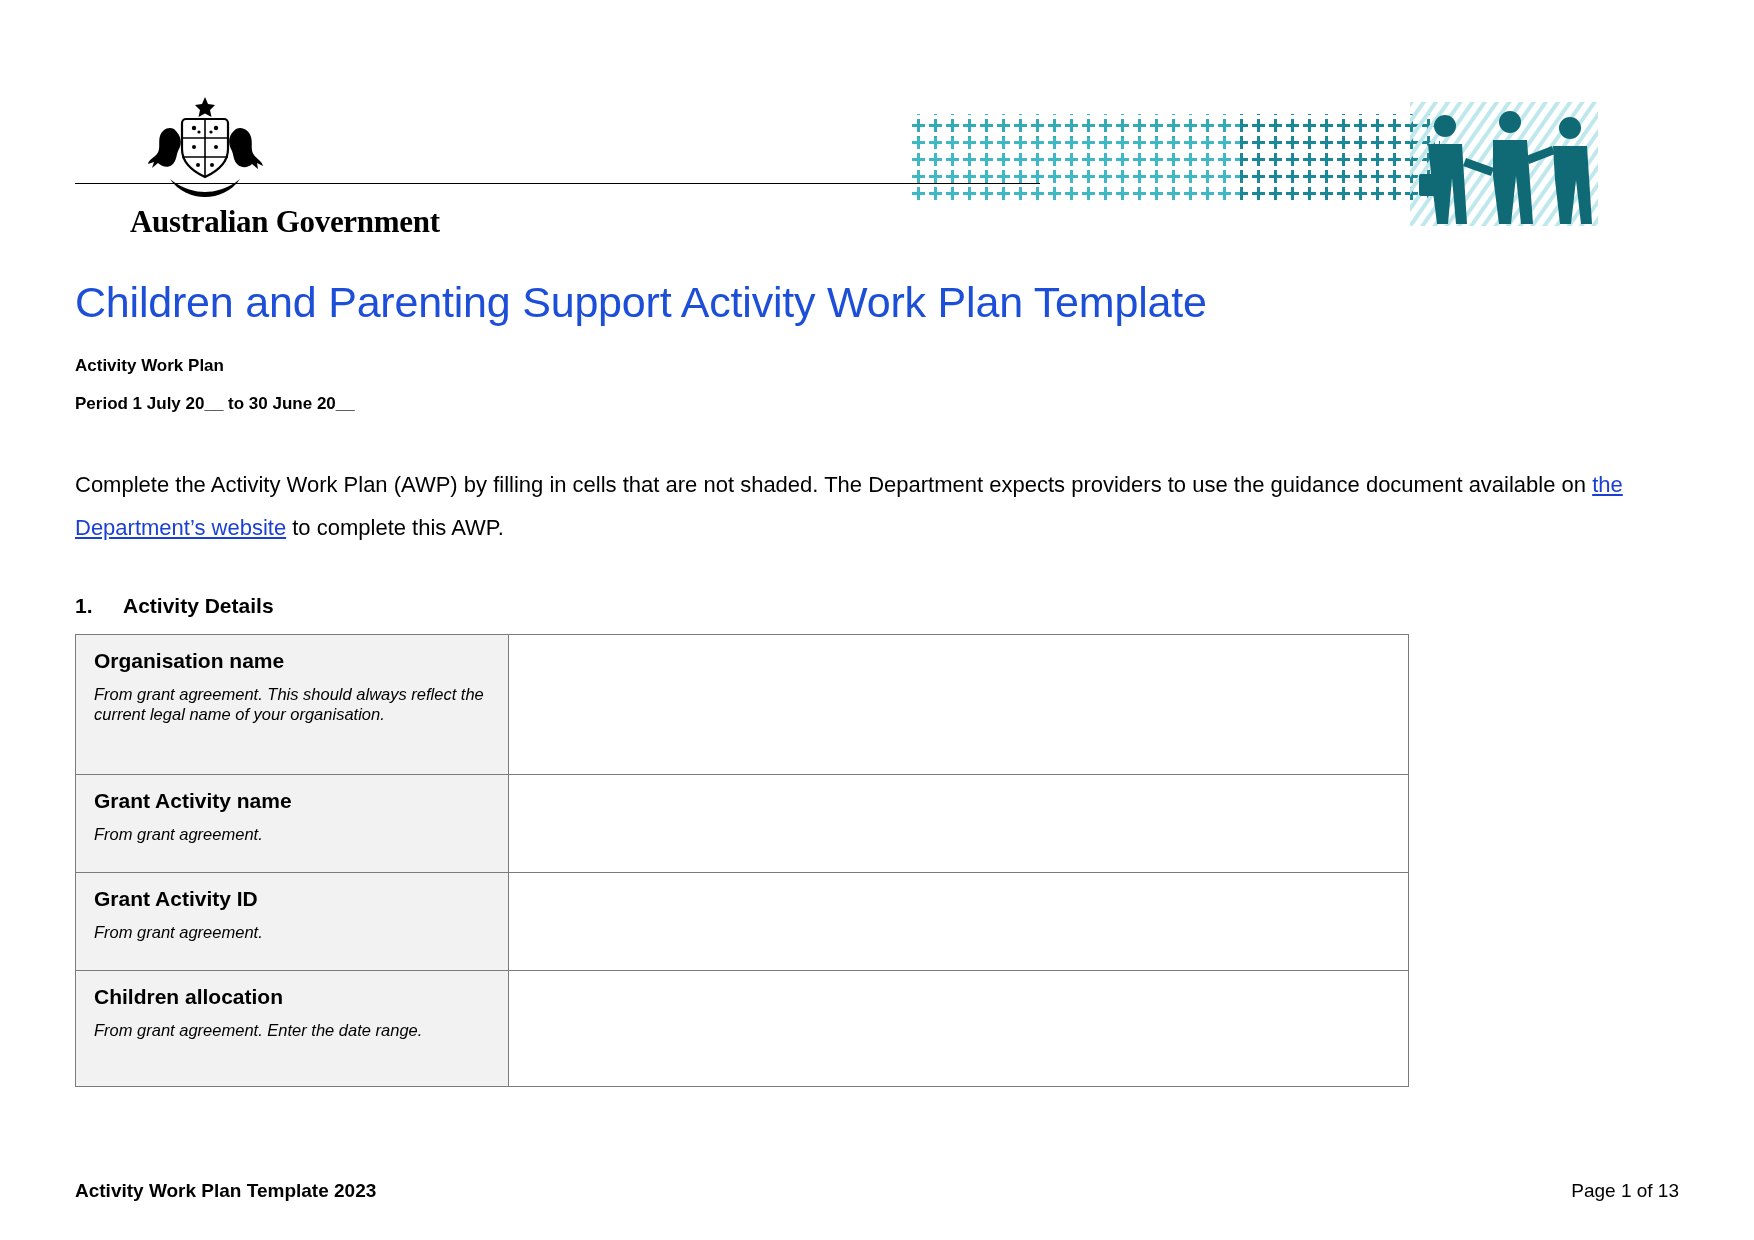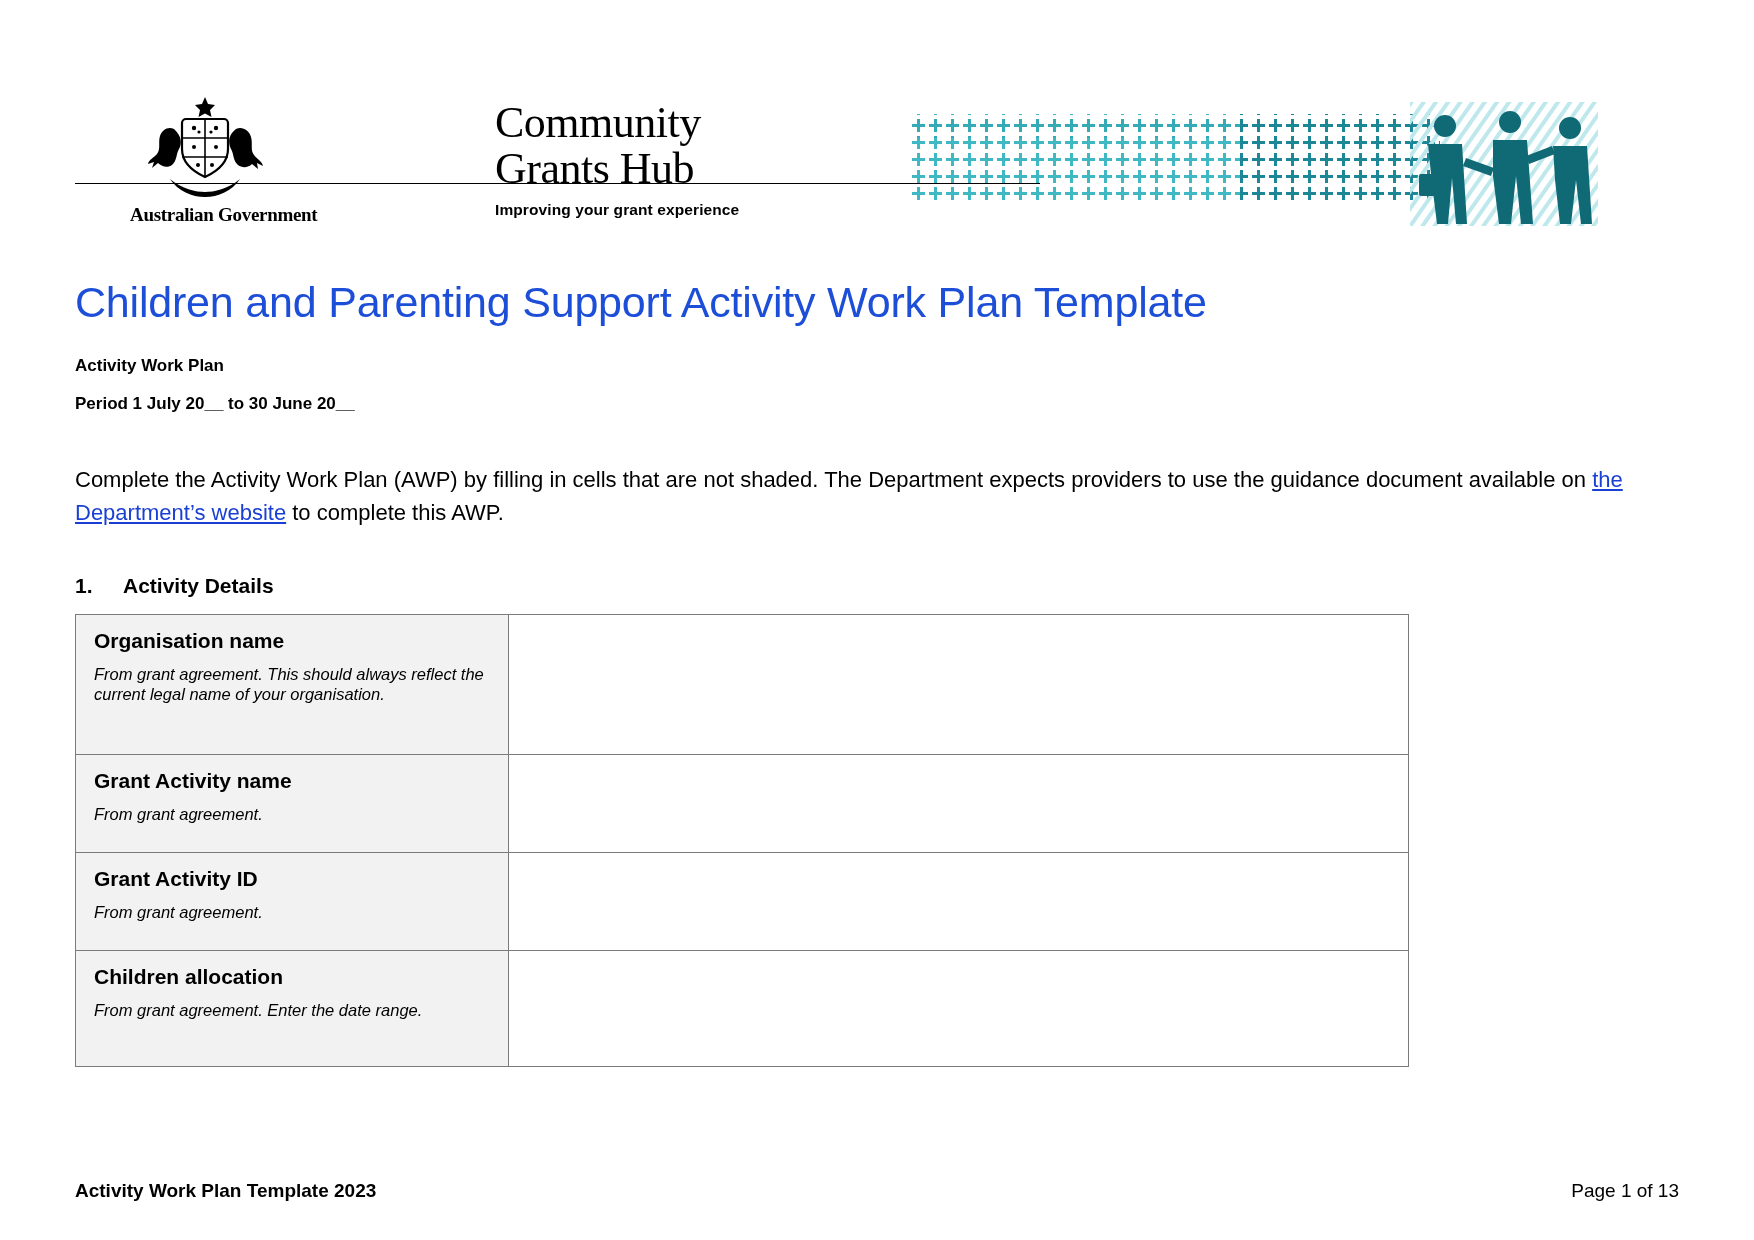--- a/index.html
+++ b/index.html
@@ -37,21 +37,21 @@
     box-sizing: border-box;
   }
   .crest {
     width: 150px;
     height: 105px;
     display: block;
   }
   .govt-text {
     font-family: "Liberation Serif", serif;
     font-weight: bold;
-    font-size: 19px;
+    font-size: 31px;
     letter-spacing: -0.3px;
     margin-top: 4px;
     white-space: nowrap;
   }
   .cgh-block {
     width: 340px;
     padding-top: 100px;
     box-sizing: border-box;
   }
   .cgh-line {
@@ -96,21 +96,21 @@
     letter-spacing: -0.2px;
   }
   .subtitle {
     font-weight: bold;
     font-size: 17px;
     line-height: 38px;
     margin-top: 21px;
   }
   .intro {
     font-size: 22px;
-    line-height: 33px;
+    line-height: 43px;
     margin-top: 40px;
     max-width: 1590px;
   }
   .intro a {
     color: #1a3fd4;
     text-decoration: underline;
   }
   .section-heading {
     font-weight: bold;
     font-size: 21px;
@@ -197,25 +197,20 @@
           <path d="M44 34 c-6 -3 -12 1 -14 7 -2 6 1 13 -3 18 -3 4 -8 5 -9 10 l6 -2 -2 6 6 -5 c4 4 10 5 14 2 5 -4 4 -11 7 -16 3 -5 3 -13 -5 -20z"></path>
 
           <path d="M106 34 c6 -3 13 1 15 8 2 7 -1 13 3 18 3 4 8 6 9 11 l-6 -3 1 6 -6 -5 c-4 4 -10 4 -14 1 -5 -4 -4 -11 -7 -16 -3 -6 -3 -14 5 -20z"></path>
 
           <path d="M40 84 c12 10 26 13 35 13 9 0 23 -3 35 -13 -8 12 -22 18 -35 18 -13 0 -27 -6 -35 -18z"></path>
         </g>
       </svg>
       <div class="govt-text">Australian Government</div>
     </div>
 
-    <div class="cgh-block">
-      <div class="cgh-line">Community</div>
-      <div class="cgh-line">Grants Hub</div>
-      <div class="cgh-tag">Improving your grant experience</div>
-    </div>
 
     <div class="banner">
       <svg width="690" height="128" viewBox="0 0 690 128">
         <defs>
           <pattern id="crossPat" width="17" height="17" patternUnits="userSpaceOnUse">
             <path d="M7 2 h3 v5 h5 v3 h-5 v5 h-3 v-5 h-5 v-3 h5z" fill="#3fb8c4"></path>
           </pattern>
           <pattern id="crossPatDark" width="17" height="17" patternUnits="userSpaceOnUse">
             <path d="M7 2 h3 v5 h5 v3 h-5 v5 h-3 v-5 h-5 v-3 h5z" fill="#16808f"></path>
           </pattern>

